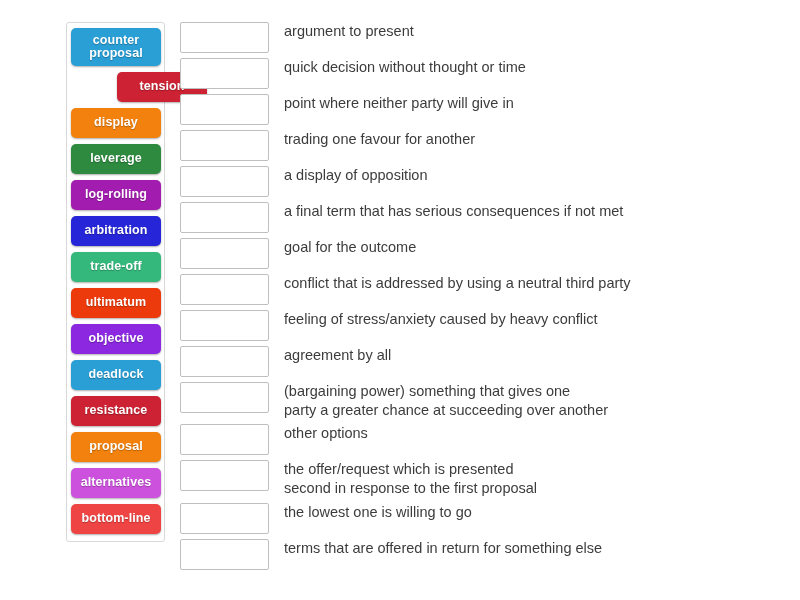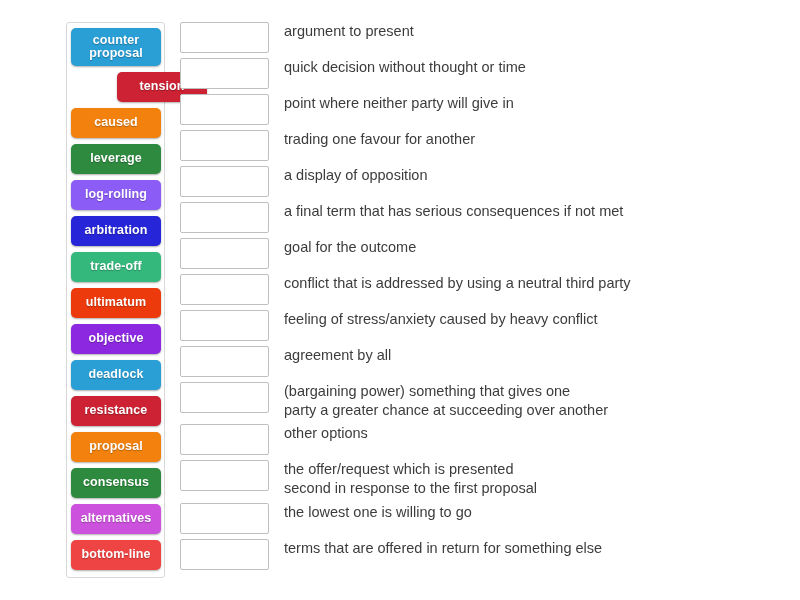--- a/index.html
+++ b/index.html
@@ -110,26 +110,26 @@
 
   <div id="tile-tray">
       <div class="tile two-line" style="background: rgb(42, 159, 214);">
         <span class="tile-label">counter
 proposal</span>
       </div>
       <div class="tile" style="background: rgb(204, 34, 51); margin-left: 46px;">
         <span class="tile-label">tension</span>
       </div>
       <div class="tile" style="background: rgb(242, 130, 13);">
-        <span class="tile-label">caused</span>
+        <span class="tile-label">display</span>
       </div>
       <div class="tile" style="background: rgb(45, 138, 62);">
         <span class="tile-label">leverage</span>
       </div>
-      <div class="tile" style="background: #8b5cf6;">
+      <div class="tile" style="background: #a21caf;">
         <span class="tile-label">log-rolling</span>
       </div>
       <div class="tile" style="background: rgb(38, 38, 216);">
         <span class="tile-label">arbitration</span>
       </div>
       <div class="tile" style="background: rgb(53, 184, 124);">
         <span class="tile-label">trade-off</span>
       </div>
       <div class="tile" style="background: rgb(236, 58, 12);">
         <span class="tile-label">ultimatum</span>
@@ -139,23 +139,20 @@
       </div>
       <div class="tile" style="background: rgb(42, 159, 214);">
         <span class="tile-label">deadlock</span>
       </div>
       <div class="tile" style="background: rgb(204, 34, 51);">
         <span class="tile-label">resistance</span>
       </div>
       <div class="tile" style="background: rgb(242, 130, 13);">
         <span class="tile-label">proposal</span>
       </div>
-      <div class="tile" style="background: rgb(45, 138, 62);">
-        <span class="tile-label">consensus</span>
-      </div>
       <div class="tile" style="background: rgb(204, 82, 221);">
         <span class="tile-label">alternatives</span>
       </div>
       <div class="tile" style="background: #ef4444;">
         <span class="tile-label">bottom-line</span>
       </div>
     </div>
 
   <div id="rows">
       <div class="row">

